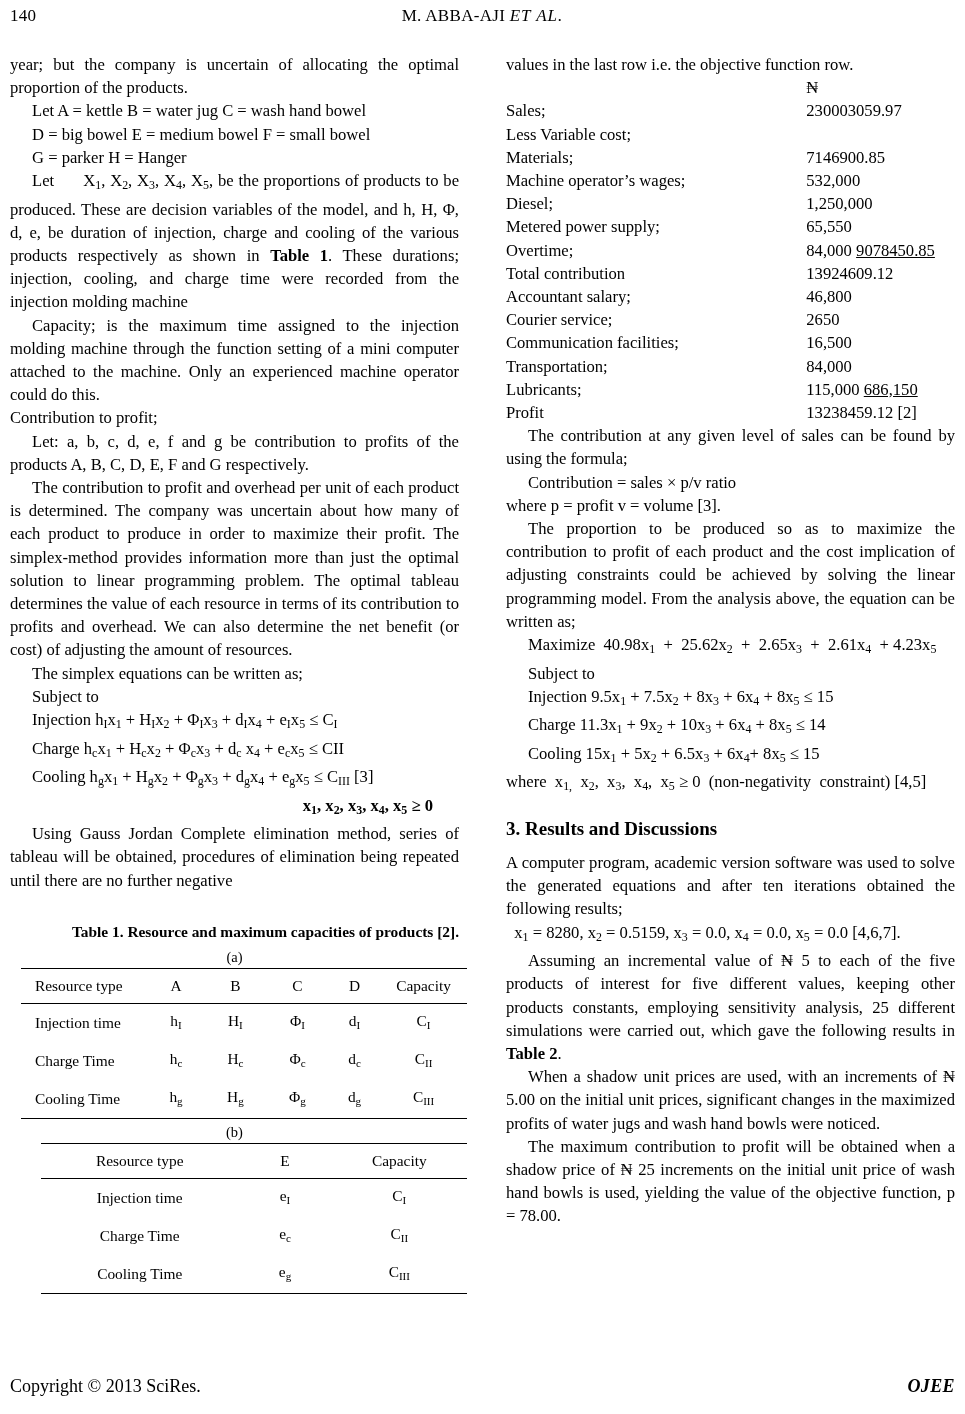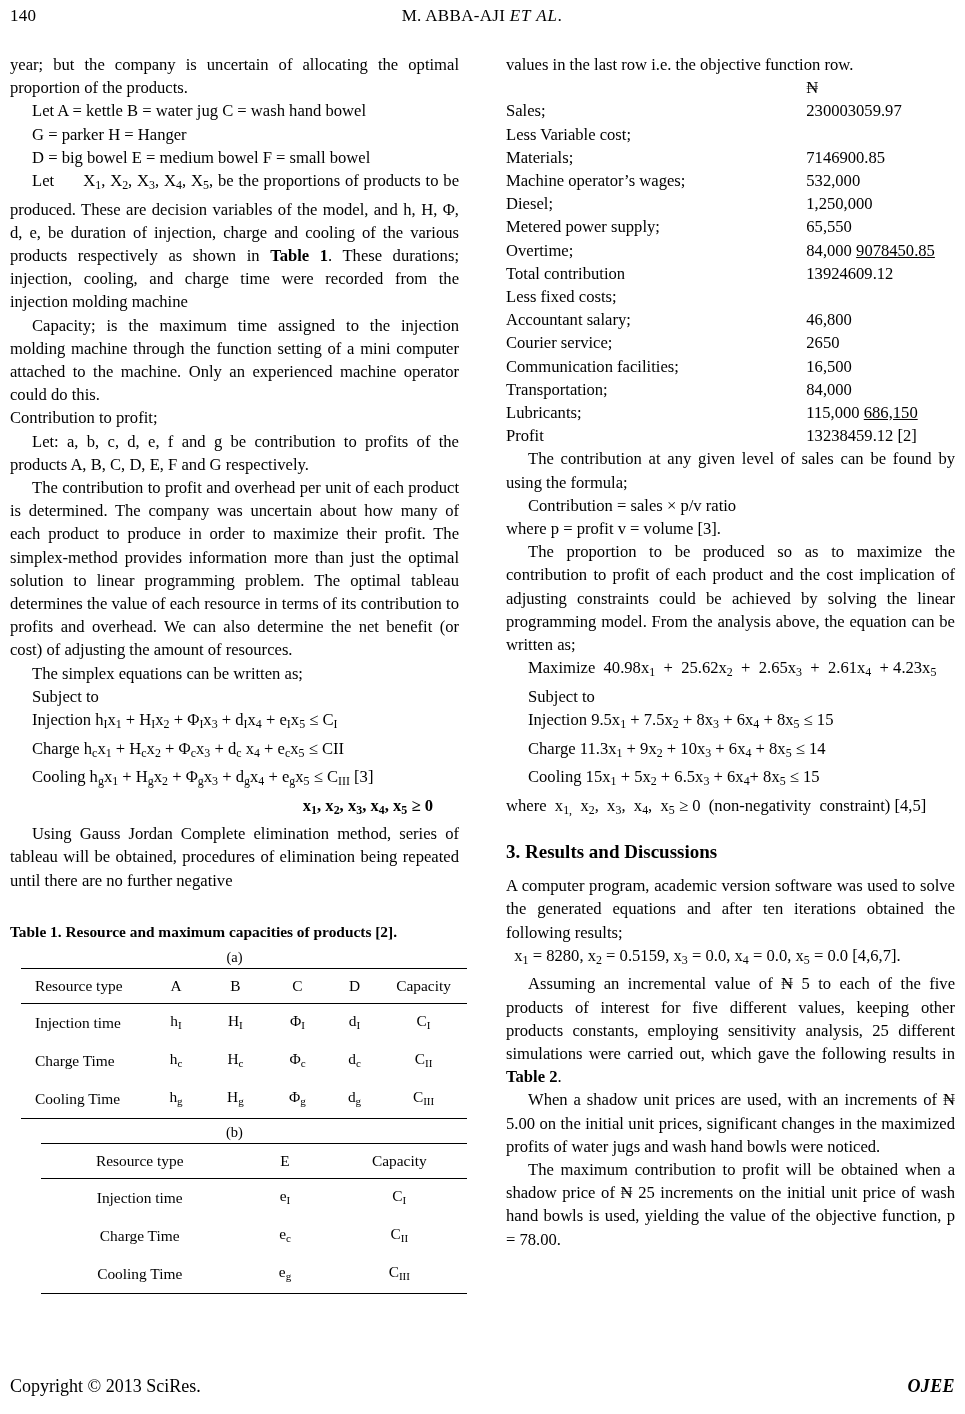--- a/index.html
+++ b/index.html
@@ -100,21 +100,21 @@
     font-weight: bold;
     margin: 18px 0 10px 0;
     line-height: 24px;
     font-family: Liberation Serif, serif;
   }
 
   
   .tbl-caption {
     font-size: 15.4px;
     font-weight: bold;
-    text-align: left;
+    text-align: right;
     margin: 0 0 6px 0;
     line-height: 20px;
   }
   .subcap {
     font-size: 14.5px;
     text-align: center;
     margin: 4px 0 2px 0;
     line-height: 18px;
   }
   table.rt {
@@ -174,22 +174,22 @@
       <span>M. ABBA-AJI</span>
       <span class="ital">ET   AL.</span>
     </span>
   </div>
 
   <div class="col col-left">
 
     <p>year; but the company is uncertain of allocating the optimal proportion of the products.</p>
 
     <p class="ind noj">Let A = kettle B = water jug C = wash hand bowel</p>
+    <p class="ind noj">D = big bowel E = medium bowel F = small bowel</p>
     <p class="ind noj">G = parker H = Hanger</p>
-    <p class="ind noj">D = big bowel E = medium bowel F = small bowel</p>
 
     <p class="ind">
       <span>Let</span>&nbsp;&nbsp;&nbsp;&nbsp;&nbsp;
       <span>X<sub>1</sub>, X<sub>2</sub>, X<sub>3</sub>, X<sub>4</sub>, X<sub>5</sub>,</span><span> be the proportions of products to be produced. These are decision variables of the model, and h, H, Φ, d, e, be duration of injection, charge and cooling of the various products respectively as shown in </span><span class="b">Table 1</span><span>. These durations; injection, cooling, and charge time were recorded from the injection molding machine</span>
     </p>
 
     <p class="ind">Capacity; is the maximum time assigned to the injection molding machine through the function setting of a mini computer attached to the machine. Only an experienced machine operator could do this.</p>
     <p>Contribution to profit;</p>
     <p class="ind">Let: a, b, c, d, e, f and g be contribution to profits of the products A, B, C, D, E, F and G respectively.</p>
     <p class="ind">The contribution to profit and overhead per unit of each product is determined. The company was uncertain about how many of each product to produce in order to maximize their profit. The simplex-method provides information more than just the optimal solution to linear programming problem. The optimal tableau determines the value of each resource in terms of its contribution to profits and overhead. We can also determine the net benefit (or cost) of adjusting the amount of resources.</p>
@@ -313,24 +313,20 @@
         </tr>
         <tr>
           <td class="lab">Overtime;</td>
           <td class="val ctr"><span>84,000</span> <span class="uline">9078450.85</span></td>
         </tr>
         <tr>
           <td class="lab">Total contribution</td>
           <td class="val ctr">13924609.12</td>
         </tr>
         <tr>
-          <td class="lab">Less fixed costs;</td>
-          <td class="val ctr"></td>
-        </tr>
-        <tr>
           <td class="lab">Accountant salary;</td>
           <td class="val ctr">46,800</td>
         </tr>
         <tr>
           <td class="lab">Courier service;</td>
           <td class="val ctr">2650</td>
         </tr>
         <tr>
           <td class="lab">Communication facilities;</td>
           <td class="val ctr">16,500</td>

